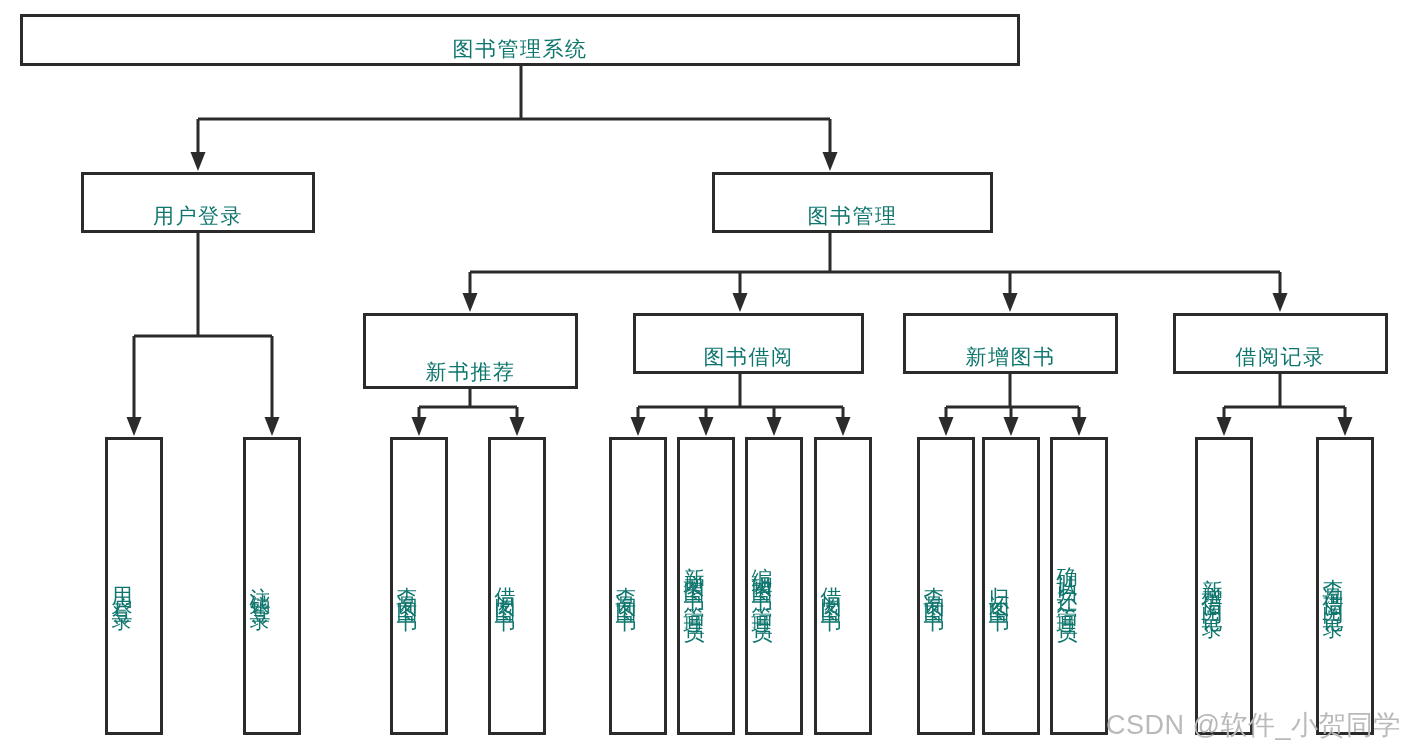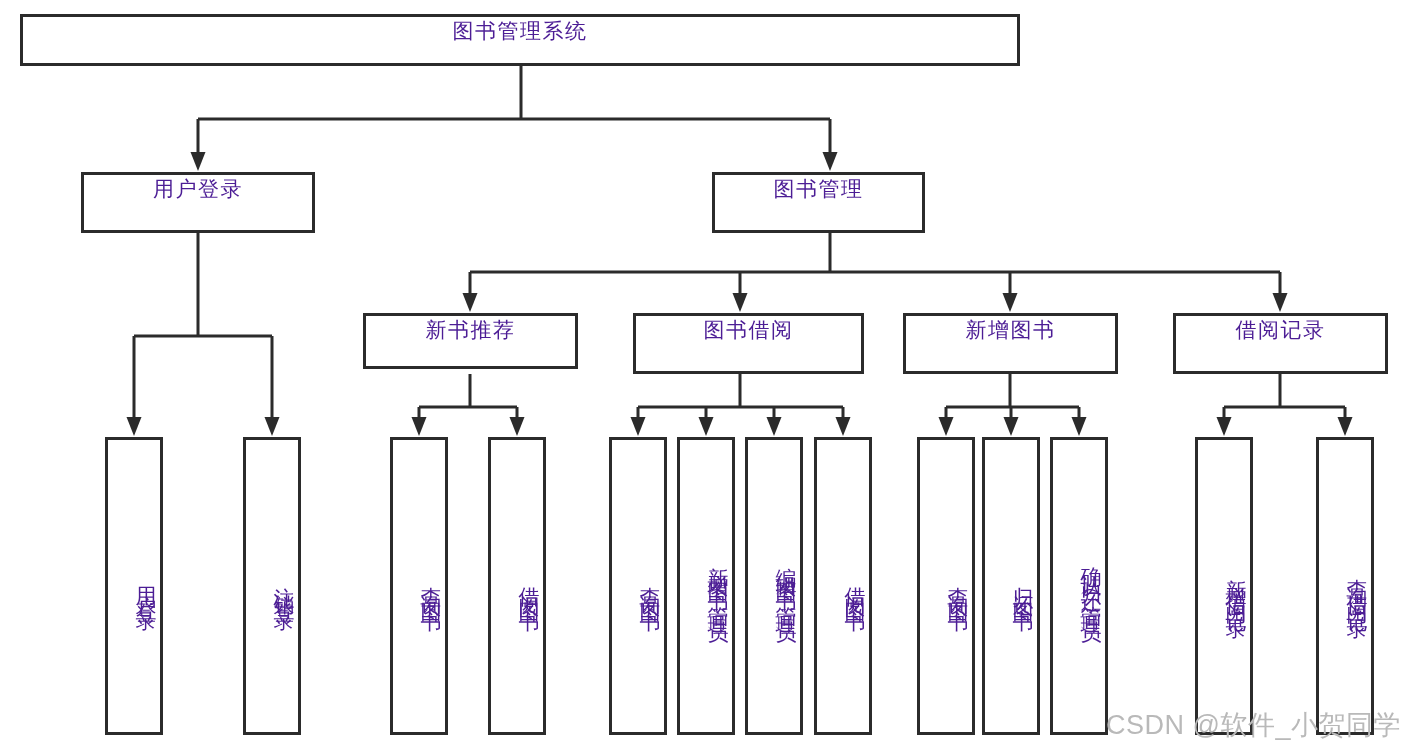--- a/index.html
+++ b/index.html
@@ -22,23 +22,23 @@
     width: 1405px;
     height: 747px;
     pointer-events: none;
   }
   .node {
     position: absolute;
     box-sizing: border-box;
     border: 3px solid #2b2b2b;
     background: #ffffff;
     display: flex;
-    align-items: flex-start;
+    align-items: flex-end;
     justify-content: center;
-    color: #4c1d95;
+    color: #0f766e;
   }
   .node .lbl {
     font-size: 21px;
     letter-spacing: 1.5px;
     white-space: nowrap;
   }
   .leaf {
     writing-mode: vertical-rl;
     text-orientation: mixed;
   }
@@ -120,25 +120,25 @@
     </g>
   </svg>
 
   <div class="node" style="left:20px; top:14px; width:1000px; height:52px;">
     <span class="lbl">图书管理系统</span>
   </div>
 
   <div class="node" style="left:81px; top:172px; width:234px; height:61px;">
     <span class="lbl">用户登录</span>
   </div>
-  <div class="node" style="left:712px; top:172px; width:213px; height:61px;">
+  <div class="node" style="left:712px; top:172px; width:281px; height:61px;">
     <span class="lbl">图书管理</span>
   </div>
 
-  <div class="node" style="left:363px; top:313px; width:215px; height:56px;">
+  <div class="node" style="left:363px; top:313px; width:215px; height:76px;">
     <span class="lbl">新书推荐</span>
   </div>
   <div class="node" style="left:633px; top:313px; width:231px; height:61px;">
     <span class="lbl">图书借阅</span>
   </div>
   <div class="node" style="left:903px; top:313px; width:215px; height:61px;">
     <span class="lbl">新增图书</span>
   </div>
   <div class="node" style="left:1173px; top:313px; width:215px; height:61px;">
     <span class="lbl">借阅记录</span>

